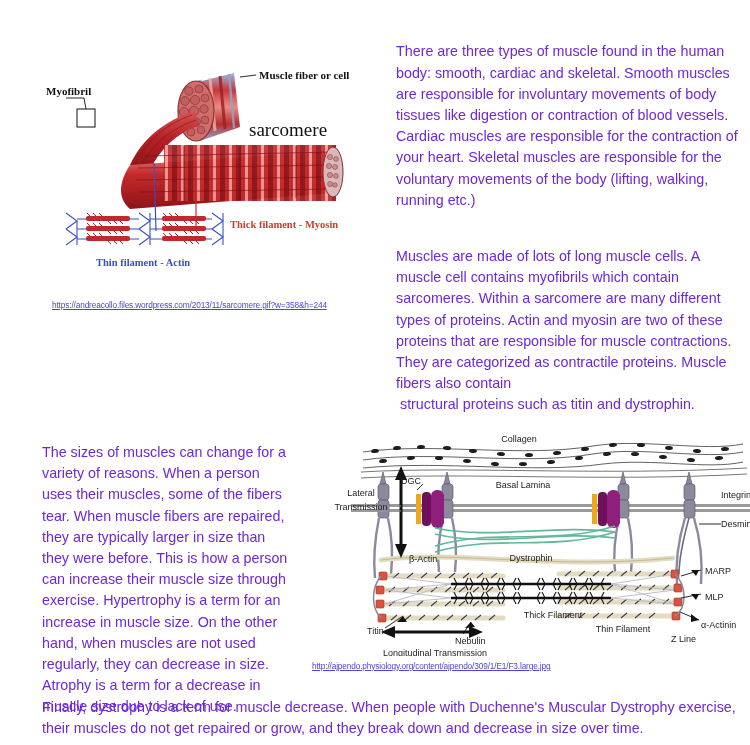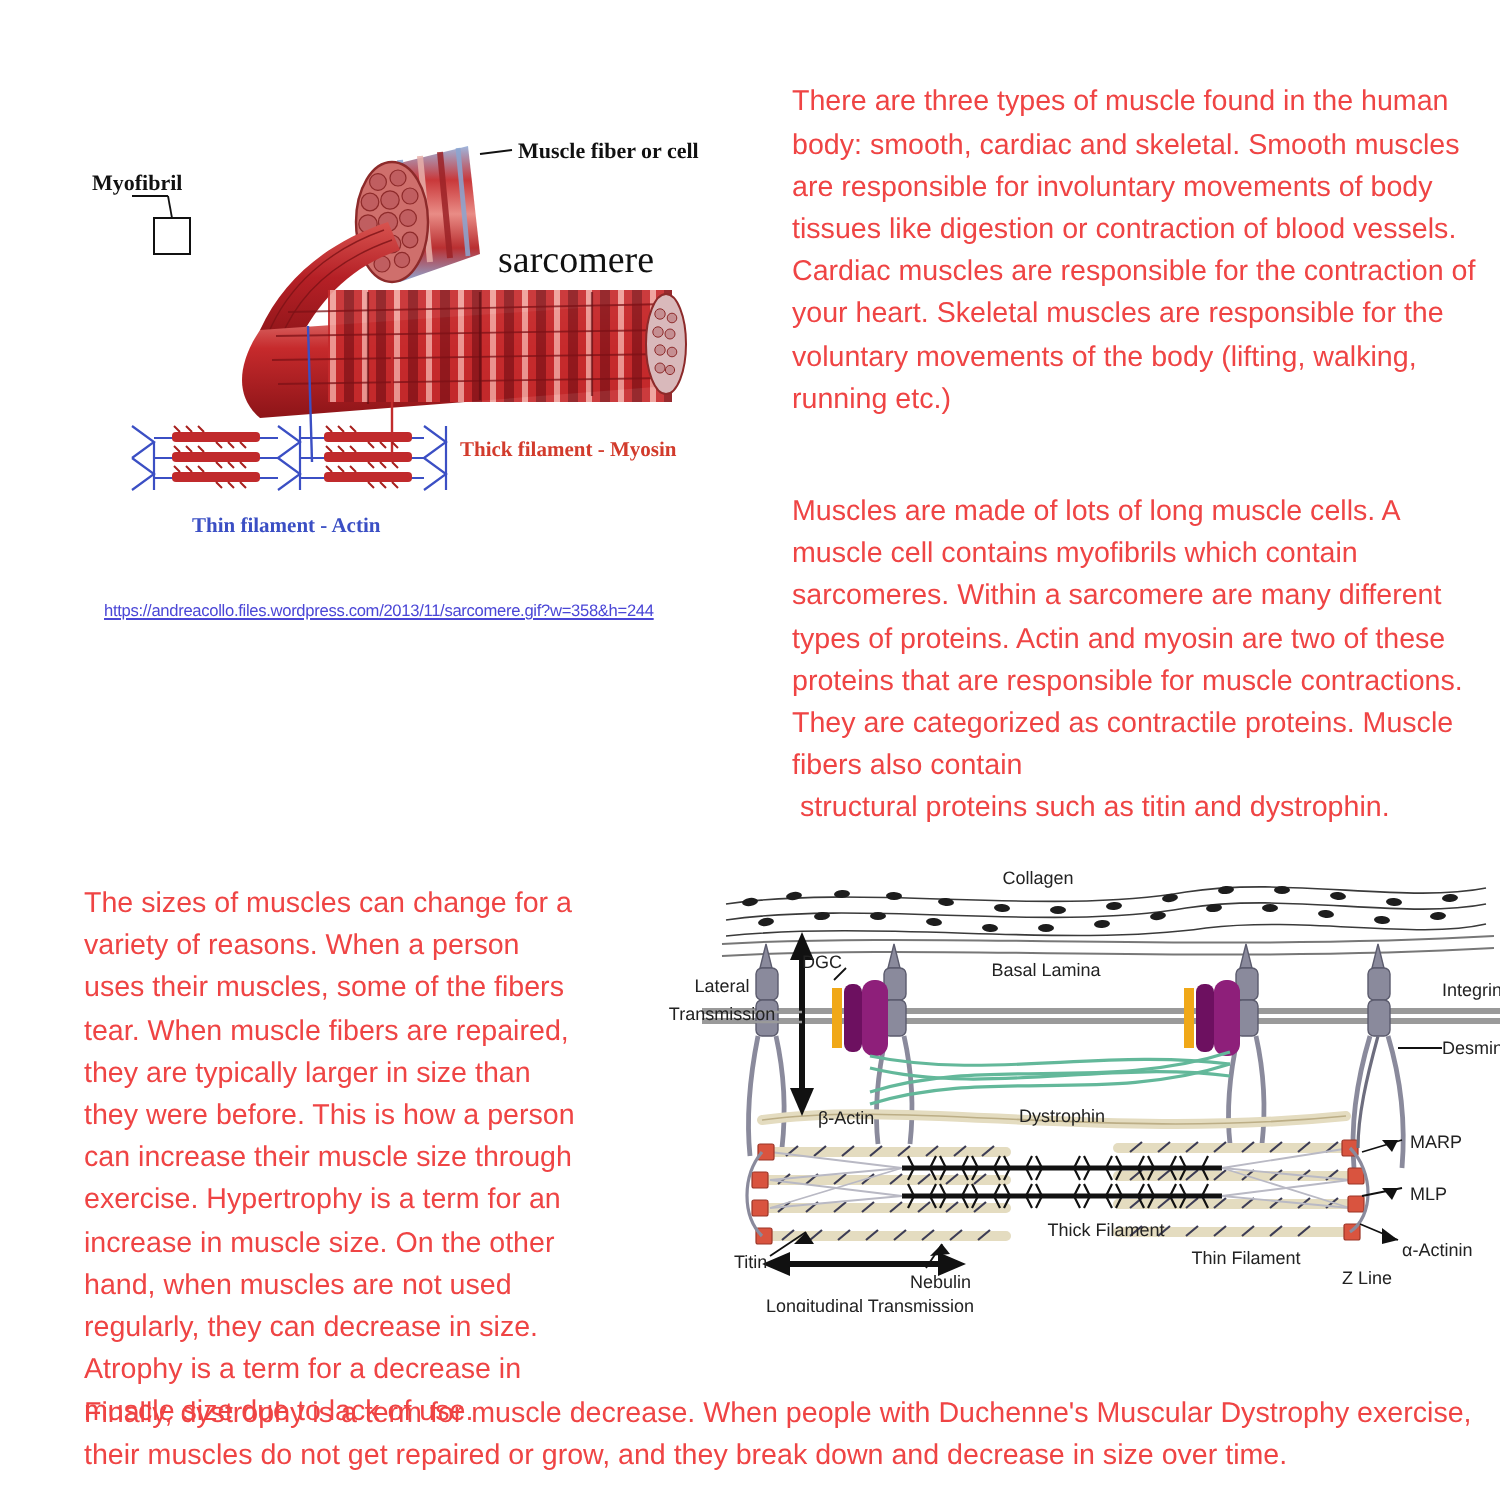--- a/index.html
+++ b/index.html
@@ -5,21 +5,21 @@
   html,body{margin:0;padding:0;}
   body{
     width:750px;height:745px;background:#ffffff;
     font-family:"Liberation Sans", sans-serif;
     color:#3a3a3a;overflow:hidden;position:relative;
   }
   .page{position:relative;width:750px;height:745px;}
 
   
   .para{
-    font-size:14.3px;line-height:21.2px;color:#ef4444;
+    font-size:14.3px;line-height:21.2px;color:#6d28d9;
     white-space:pre-wrap;
   }
 
   
   #top-right-col{
     position:absolute;left:396px;top:27px;width:348px;
   }
   #top-right-col .para + .para{margin-top:35px;}
 
   
@@ -439,18 +439,19 @@
       <text class="dlabel" x="378" y="200">α-Actinin</text>
       <text class="dlabel" x="348" y="214">Z Line</text>
       <text class="dlabel" x="44" y="206">Titin</text>
       <text class="dlabel" x="132" y="216">Nebulin</text>
       <text class="dlabel" x="230" y="190" text-anchor="middle">Thick Filament</text>
       <text class="dlabel" x="300" y="204" text-anchor="middle">Thin Filament</text>
       <text class="dlabel" x="112" y="228" text-anchor="middle">Longitudinal Transmission</text>
     </svg>
   </div>
 
+  <a class="cap-link" id="cap-dystrophin" href="#">http://ajpendo.physiology.org/content/ajpendo/309/1/E1/F3.large.jpg</a>
 
   <div id="bottom-wide">
     <p class="para" style="margin:0">Finally, dystrophy is a term for muscle decrease. When people with Duchenne's Muscular Dystrophy exercise, their muscles do not get repaired or grow, and they break down and decrease in size over time.</p>
   </div>
 
 </div>
 
 </body></html>

